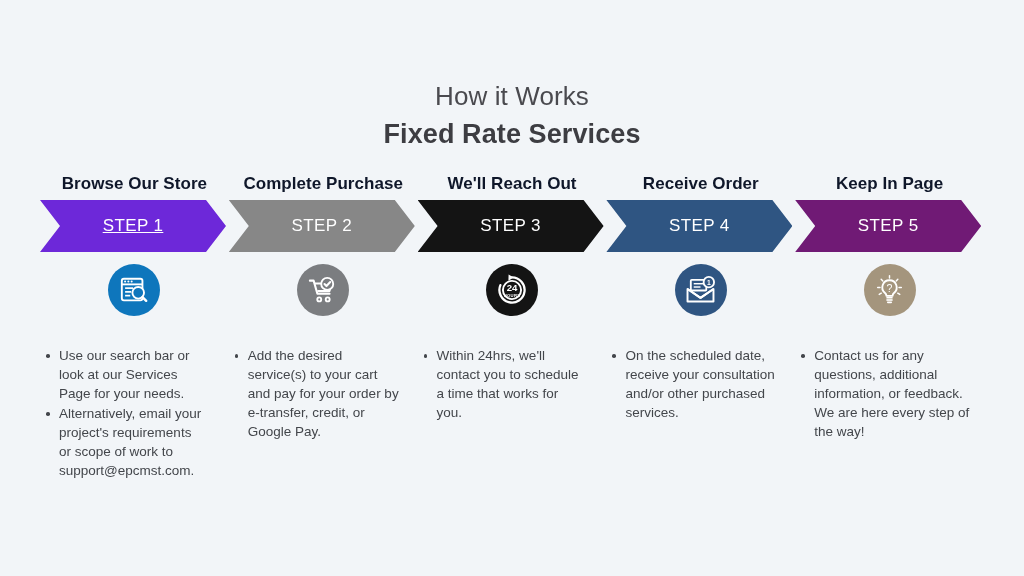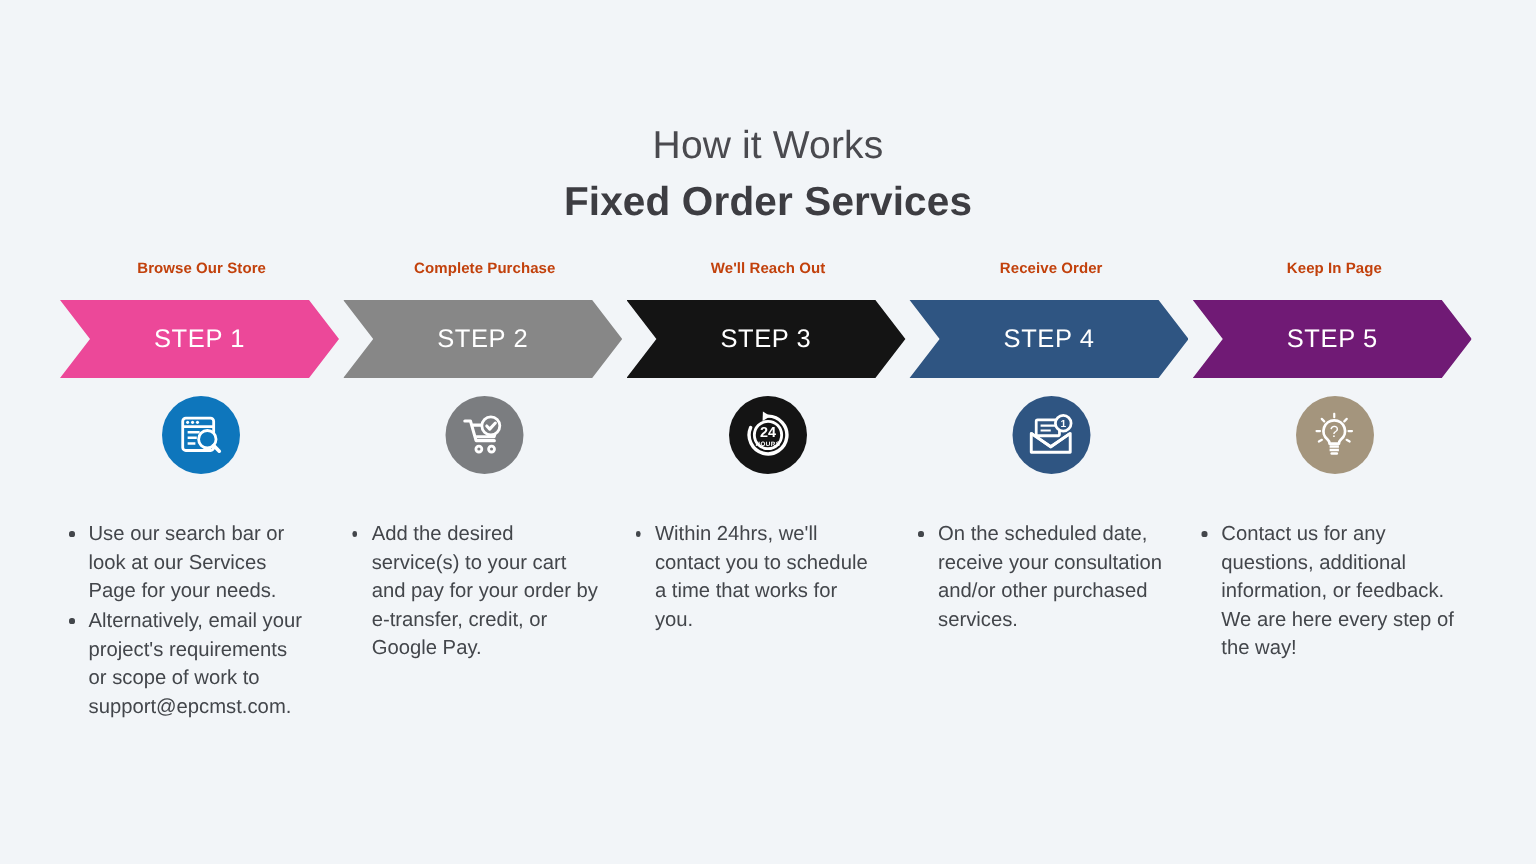--- a/index.html
+++ b/index.html
@@ -47,23 +47,23 @@
     width: 944px;
     display: flex;
   }
   .step-col {
     width: 188.8px;
     position: relative;
   }
 
   .step-header {
     text-align: center;
-    font-size: 10px;
+    font-size: 17px;
     font-weight: 700;
-    color: #c2410c;
+    color: #0f172a;
     letter-spacing: 0.05px;
     height: 26px;
   }
 
   
   .chev-band {
     position: relative;
     height: 52px;
   }
   .chev {
@@ -132,29 +132,29 @@
   .col-pad-2 { padding-right: 18px; }
   .col-pad-3 { padding-right: 22px; }
   .col-pad-4 { padding-right: 20px; }
   .col-pad-5 { padding-right: 8px; }
 </style>
 </head>
 <body style="background: rgb(242, 245, 248);">
 
 <div class="title-block">
   <div class="title-line1">How it Works</div>
-  <div class="title-line2">Fixed Order Services</div>
+  <div class="title-line2">Fixed Rate Services</div>
 </div>
 
 <div class="steps">
 
   <div class="step-col">
     <div class="step-header">Browse Our Store</div>
     <div class="chev-band">
-      <div class="chev" style="background:#ec4899;">
+      <div class="chev" style="background:#6d28d9;text-decoration:underline;">
         <span class="chev-label">STEP 1</span>
       </div>
     </div>
     <div class="icon-wrap">
       <div class="icon-circle" style="background:#0e76bc;">
         <svg width="30" height="30" viewBox="0 0 32 32">
           <rect x="3" y="4" width="22" height="23" rx="2.2" fill="none" stroke="#fff" stroke-width="2"></rect>
           <line x1="3" y1="10" x2="25" y2="10" stroke="#fff" stroke-width="2"></line>
           <circle cx="6.5" cy="7" r="1.1" fill="#fff"></circle>
           <circle cx="10" cy="7" r="1.1" fill="#fff"></circle>

